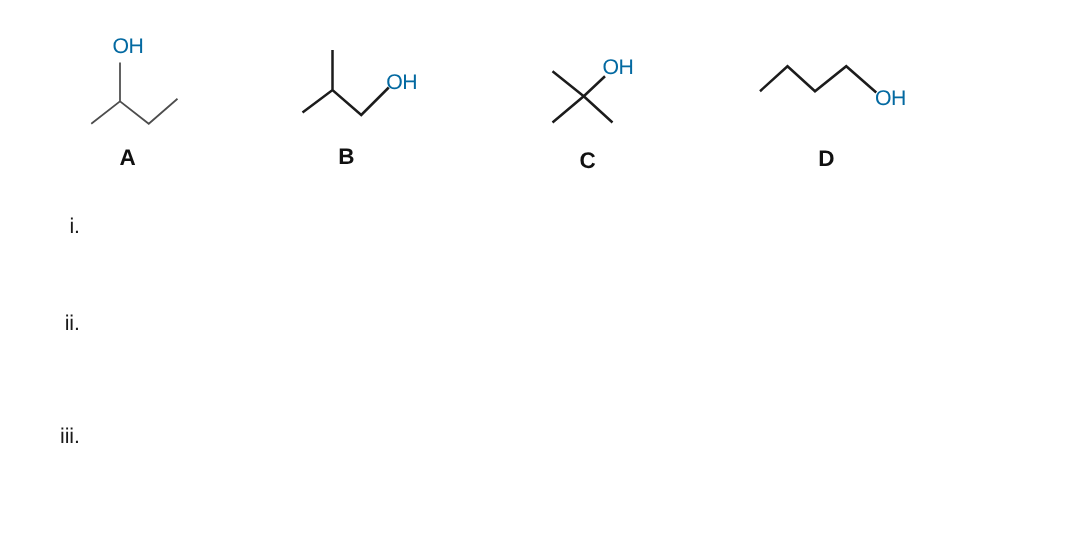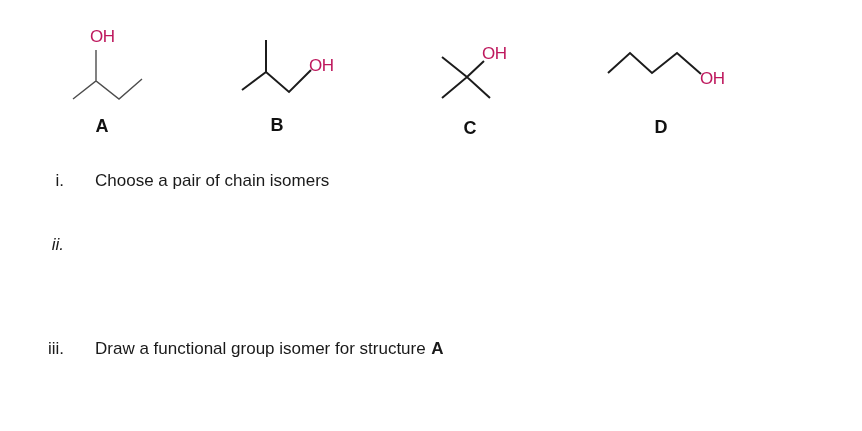--- a/index.html
+++ b/index.html
@@ -15,21 +15,21 @@
   .bonds-layer {
     position: absolute;
     left: 0; top: 0;
     width: 862px; height: 431px;
   }
   .oh-label {
     position: absolute;
     font-size: 17px;
     line-height: 1;
     letter-spacing: -0.5px;
-    color: #be185d;
+    color: #0369a1;
     white-space: nowrap;
   }
   .struct-letter {
     position: absolute;
     width: 18px;
     font-size: 18px;
     font-weight: bold;
     line-height: 1;
     text-align: center;
     color: #111111;
@@ -54,21 +54,21 @@
   
   .oh-a { left: 90px;  top: 28px; }
   .oh-b { left: 309px; top: 57px; }
   .oh-c { left: 482px; top: 45px; }
   .oh-d { left: 700px; top: 70px; }
   .letter-a { left: 93px;  top: 117px; }
   .letter-b { left: 268px; top: 116px; }
   .letter-c { left: 461px; top: 119px; }
   .letter-d { left: 652px; top: 118px; }
   .row-i   { top: 172px; }
-  .row-ii  { top: 236px; font-style: italic; }
+  .row-ii  { top: 250px; }
   .row-iii { top: 340px; }
 </style>
 </head>
 <body>
 
 <div class="page">
 
   <svg class="bonds-layer" width="862" height="431" viewBox="0 0 862 431" xmlns="http://www.w3.org/2000/svg">
     <g fill="none" stroke="#4d4d4d" stroke-width="1.4">
       <path d="M96,50 L96,81 M73,99 L96,81 L119,99 L142,79"></path>
@@ -89,25 +89,23 @@
   <span class="oh-label oh-c">OH</span>
   <span class="oh-label oh-d">OH</span>
 
   <span class="struct-letter letter-a">A</span>
   <span class="struct-letter letter-b">B</span>
   <span class="struct-letter letter-c">C</span>
   <span class="struct-letter letter-d">D</span>
 
   <div class="question-row row-i">
     <span class="q-numeral">i.</span>
-    <span class="q-text">Choose a pair of chain isomers</span>
   </div>
 
   <div class="question-row row-ii">
     <span class="q-numeral">ii.</span>
   </div>
 
   <div class="question-row row-iii">
     <span class="q-numeral">iii.</span>
-    <span class="q-text"><span>Draw a functional group isomer for structure</span><span class="q-bold-ref">A</span></span>
   </div>
 
 </div>
 
 </body></html>

